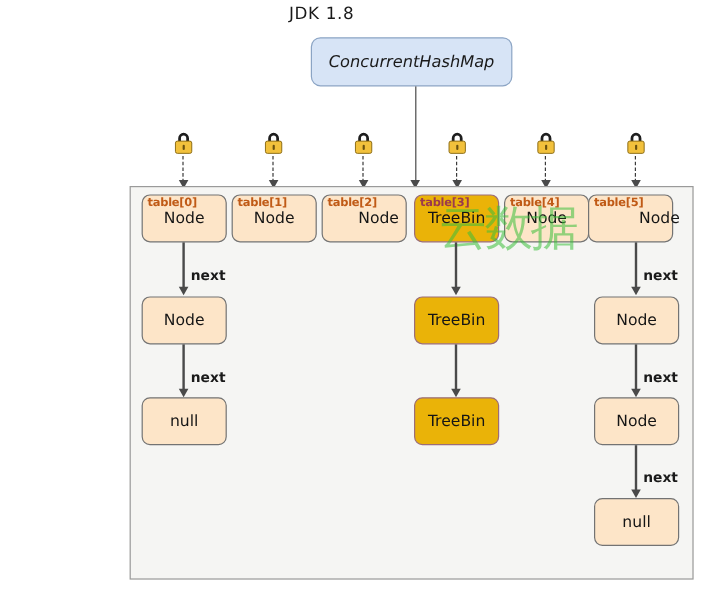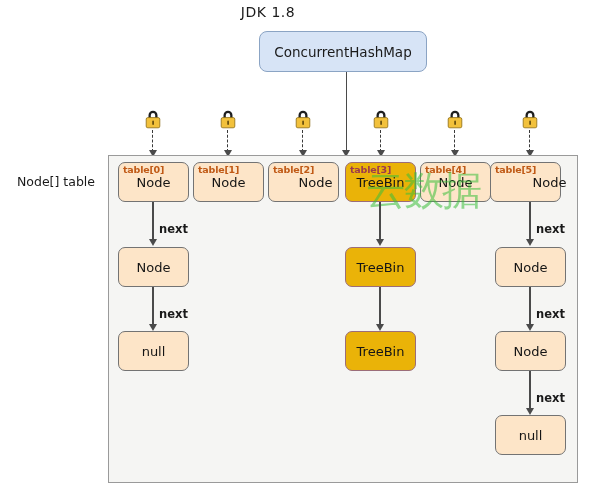--- a/index.html
+++ b/index.html
@@ -38,20 +38,21 @@
     width: 168px; height: 41px;
     background: #d7e4f6;
     border: 1px solid #8ba4c4;
     border-radius: 8px;
     box-sizing: border-box;
     display: flex;
     align-items: center;
     justify-content: center;
     font-size: 13.5px;
     color: #1a1a1a;
+    font-style: italic;
   }
 
   
   #table-container {
     left: 108px; top: 155px;
     width: 470px; height: 328px;
     background: #f5f5f3;
     border: 1px solid #9a9a9a;
     box-sizing: border-box;
   }
@@ -211,21 +212,20 @@
     <svg class="lock" viewBox="0 0 20 22" xmlns="http://www.w3.org/2000/svg">
       <path d="M5.5 10 V7.2 a4.5 4.5 0 0 1 9 0 V10 h-2.3 V7.2 a2.2 2.2 0 0 0 -4.4 0 V10 Z" fill="#1f1f1f"></path>
       <rect x="3.2" y="9.6" width="13.6" height="10.2" rx="1.6" fill="#f2c13c" stroke="#8a6a12" stroke-width="0.8"></rect>
       <rect x="9.2" y="12.6" width="1.8" height="4.4" rx="0.9" fill="#6b5210"></rect>
     </svg>
   </div>
   <div class="abs dline" style="left:529.2px; top:130px; height:22px;"></div>
   <div class="abs arrowhead" style="left:525.5px; top:150px;"></div>
 
   <div id="table-container" class="abs"></div>
-  <div id="table-label" class="abs">Node[] table</div>
 
   <div class="abs node-box n-orange cell" style="left:118px;">
     <span class="idx">table[0]</span>
     <span>Node</span>
   </div>
   <div class="abs node-box n-orange cell" style="left:193px;">
     <span class="idx">table[1]</span>
     <span>Node</span>
   </div>
   <div class="abs node-box n-orange cell" style="left:268px;padding-left:24px;">

